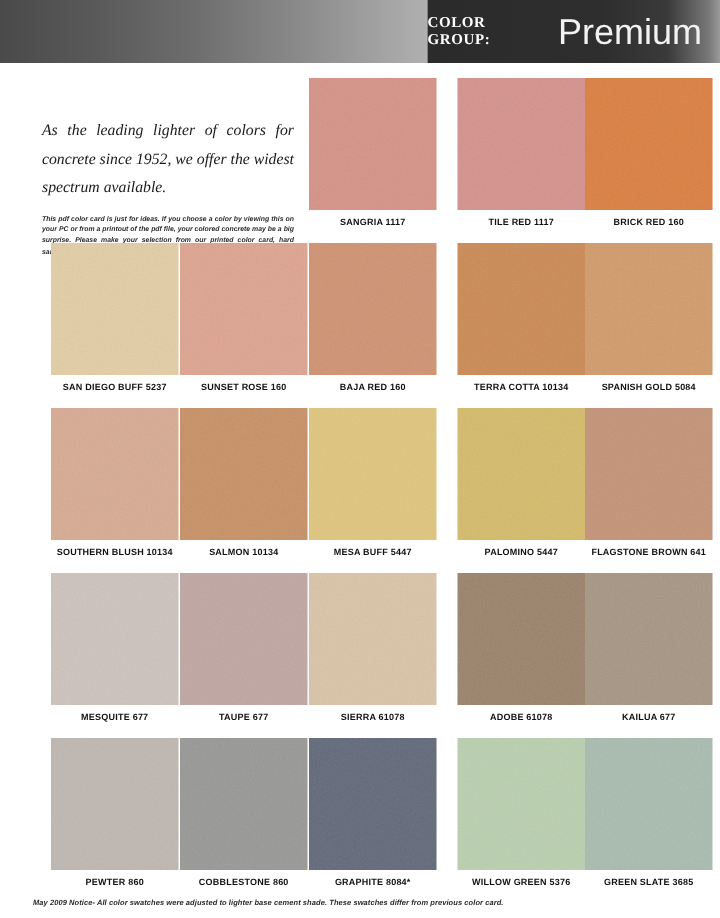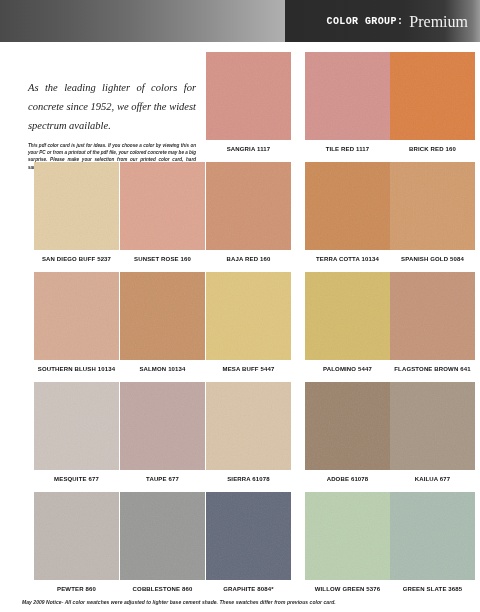--- a/index.html
+++ b/index.html
@@ -37,26 +37,26 @@
     align-items: center;
     justify-content: flex-end;
     padding-right: 12px;
     box-sizing: border-box;
   }
   .hdr-label {
     color: #ffffff;
     font-size: 10px;
     font-weight: bold;
     letter-spacing: 0.4px;
-    font-family: Liberation Mono, monospace;
+    font-family: Liberation Serif, serif;
   }
   .hdr-value {
     color: #f2f2f2;
-    font-size: 16px;
-    font-family: Liberation Serif, serif;
+    font-size: 24px;
+    font-family: Liberation Sans, sans-serif;
     margin-left: 6px;
     line-height: 1;
     position: relative;
     top: 1px;
   }
 
   
   .intro {
     position: absolute;
     left: 28px;

